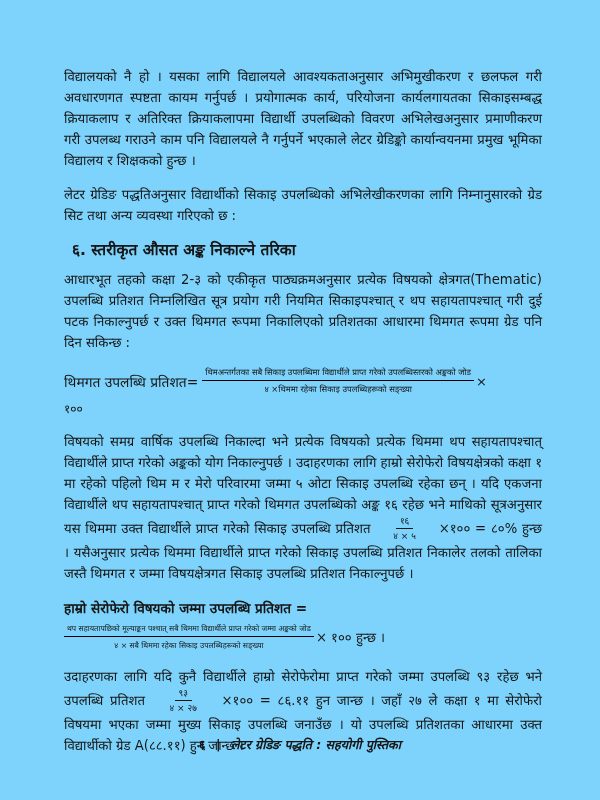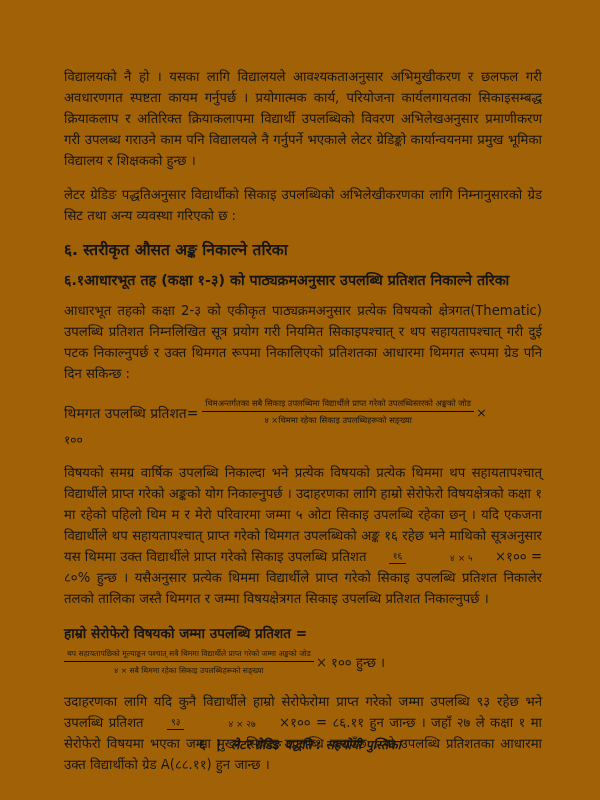--- a/index.html
+++ b/index.html
@@ -4,41 +4,41 @@
 <style>
   html, body {
     margin: 0;
     padding: 0;
     background: #ffffff;
   }
   .page {
     position: relative;
     width: 600px;
     height: 800px;
-    background: #a16207;
+    background: #7dd3fc;
     color: #151515;
     font-family: "DejaVu Sans", "Liberation Sans", sans-serif;
     overflow: hidden;
   }
   .content {
     position: absolute;
     left: 64px;
     top: 66px;
     width: 478px;
   }
   .para {
     font-size: 13.2px;
     line-height: 21px;
     text-align: justify;
     margin: 0 0 13px 0;
   }
   .heading-1 {
     font-size: 15.5px;
     font-weight: bold;
-    margin: 4px 0 8px 0;
+    margin: 4px 0 8px 8px;
     line-height: 22px;
   }
   .heading-2 {
     font-size: 14.3px;
     font-weight: bold;
     margin: 0 0 9px 0;
     line-height: 22px;
   }
   .formula-row {
     display: flex;
@@ -72,25 +72,24 @@
   .times-sign {
     font-size: 13px;
     margin-left: 2px;
   }
   .hundred-line {
     font-size: 12px;
     margin: 4px 0 14px 0;
   }
   .ifrac {
     display: inline-flex;
-    flex-direction: row;
+    flex-direction: column;
     align-items: center;
     vertical-align: middle;
     margin: 0 18px;
-    gap: 44px;
   }
   .ifrac .if-num {
     font-size: 9px;
     line-height: 12px;
     padding: 0 4px 1px 4px;
     border-bottom: 1px solid #151515;
     white-space: nowrap;
   }
   .ifrac .if-den {
     font-size: 9px;
@@ -141,21 +140,20 @@
 
 <div class="page">
   <div class="content">
 
     <p class="para">विद्यालयको नै हो । यसका लागि विद्यालयले आवश्यकताअनुसार अभिमुखीकरण र छलफल गरी अवधारणगत स्पष्टता कायम गर्नुपर्छ । प्रयोगात्मक कार्य, परियोजना कार्यलगायतका सिकाइसम्बद्ध क्रियाकलाप र अतिरिक्त क्रियाकलापमा विद्यार्थी उपलब्धिको विवरण अभिलेखअनुसार प्रमाणीकरण गरी उपलब्ध गराउने काम पनि विद्यालयले नै गर्नुपर्ने भएकाले लेटर ग्रेडिङ्को कार्यान्वयनमा प्रमुख भूमिका विद्यालय र शिक्षकको हुन्छ ।</p>
 
     <p class="para">लेटर ग्रेडिङ पद्धतिअनुसार विद्यार्थीको सिकाइ उपलब्धिको अभिलेखीकरणका लागि निम्नानुसारको ग्रेड सिट तथा अन्य व्यवस्था गरिएको छ :</p>
 
     <div class="heading-1">६. स्तरीकृत औसत अङ्क निकाल्ने तरिका</div>
 
-    <div class="heading-2">६.१आधारभूत तह (कक्षा १-३) को पाठ्यक्रमअनुसार उपलब्धि प्रतिशत निकाल्ने तरिका</div>
 
     <p class="para">आधारभूत तहको कक्षा 2-३ को एकीकृत पाठ्यक्रमअनुसार प्रत्येक विषयको क्षेत्रगत(Thematic) उपलब्धि प्रतिशत निम्नलिखित सूत्र प्रयोग गरी नियमित सिकाइपश्चात् र थप सहायतापश्चात् गरी दुई पटक निकाल्नुपर्छ र उक्त थिमगत रूपमा निकालिएको प्रतिशतका आधारमा थिमगत रूपमा ग्रेड पनि दिन सकिन्छ :</p>
 
     <div class="formula-row">
       <span class="formula-label">थिमगत उपलब्धि प्रतिशत=</span>
       <span class="bigfrac">
         <span class="bf-num">थिमअन्तर्गतका सबै सिकाइ उपलब्धिमा विद्यार्थीले प्राप्त गरेको उपलब्धिस्तरको अङ्कको जोड</span>
         <span class="bf-den">४ ×थिममा रहेका सिकाइ उपलब्धिहरूको सङ्ख्या</span>
       </span>
       <span class="times-sign">×</span>

